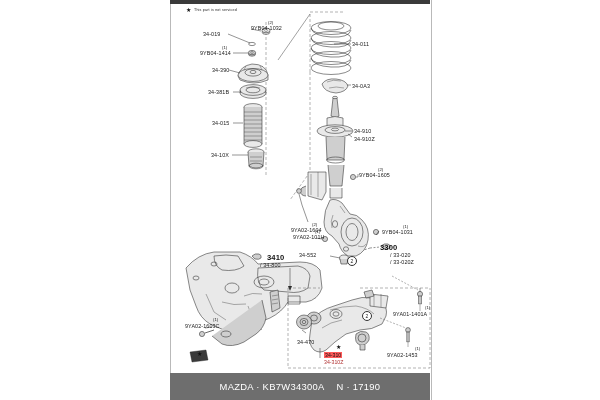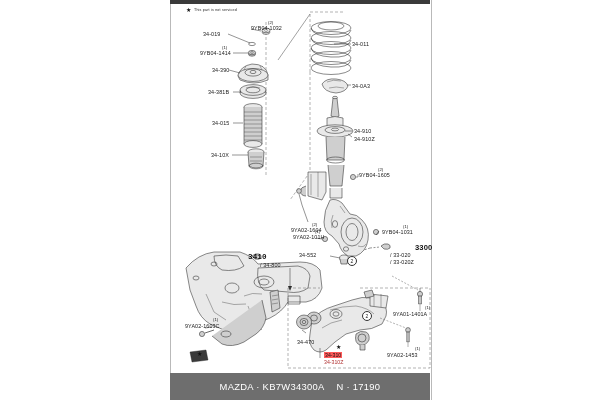--- a/index.html
+++ b/index.html
@@ -269,23 +269,23 @@
     <div class="lbl" style="left: 354px; top: 136px;">34-910Z</div>
     <div class="qty" style="left: 378px; top: 167px;">(2)</div>
     <div class="lbl" style="left: 359px; top: 172px;">9YB04-1605</div>
     <div class="qty" style="left: 312px; top: 222px;">(2)</div>
     <div class="lbl" style="left: 291px; top: 227px;">9YA02-1604</div>
     <div class="qty" style="left: 315px; top: 229px;">(1)</div>
     <div class="lbl" style="left: 293px; top: 234px;">9YA02-101H</div>
     <div class="qty" style="left: 403px; top: 224px;">(1)</div>
     <div class="lbl" style="left: 382px; top: 229px;">9YB04-1031</div>
     <div class="lbl" style="left: 299px; top: 252px;">34-552</div>
-    <div class="lbl big" style="left: 248px; top: 253px; font-family: Liberation Mono, monospace;">3410</div>
+    <div class="lbl big" style="left: 267px; top: 253px;">3410</div>
     <div class="lbl" style="left: 260px; top: 262px;">/ 34-800</div>
-    <div class="lbl big" style="left: 415px; top: 243px;">3300</div>
+    <div class="lbl big" style="left: 380px; top: 243px;">3300</div>
     <div class="lbl" style="left: 390px; top: 252px;">/ 33-020</div>
     <div class="lbl" style="left: 390px; top: 259px;">/ 33-020Z</div>
     <div class="lbl" style="left: 185px; top: 323px;">9YA02-1603C</div>
     <div class="qty" style="left: 213px; top: 317px;">(1)</div>
     <div class="lbl" style="left: 297px; top: 339px;">34-470</div>
     <div class="qty" style="left: 425px; top: 305px;">(1)</div>
     <div class="lbl" style="left: 393px; top: 311px;">9YA01-1401A</div>
     <div class="qty" style="left: 415px; top: 346px;">(1)</div>
     <div class="lbl" style="left: 387px; top: 352px;">9YA02-1453</div>
   </div>

